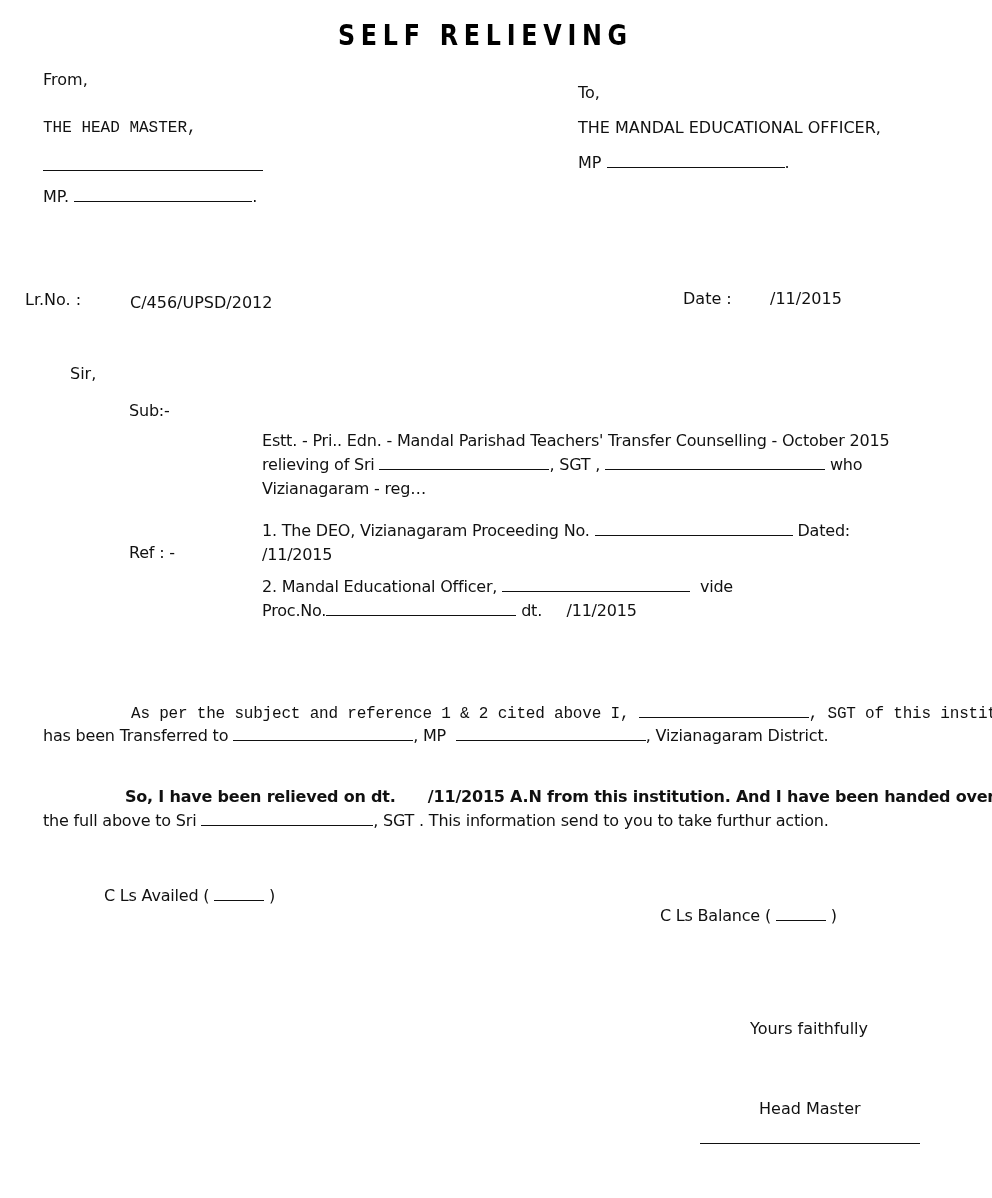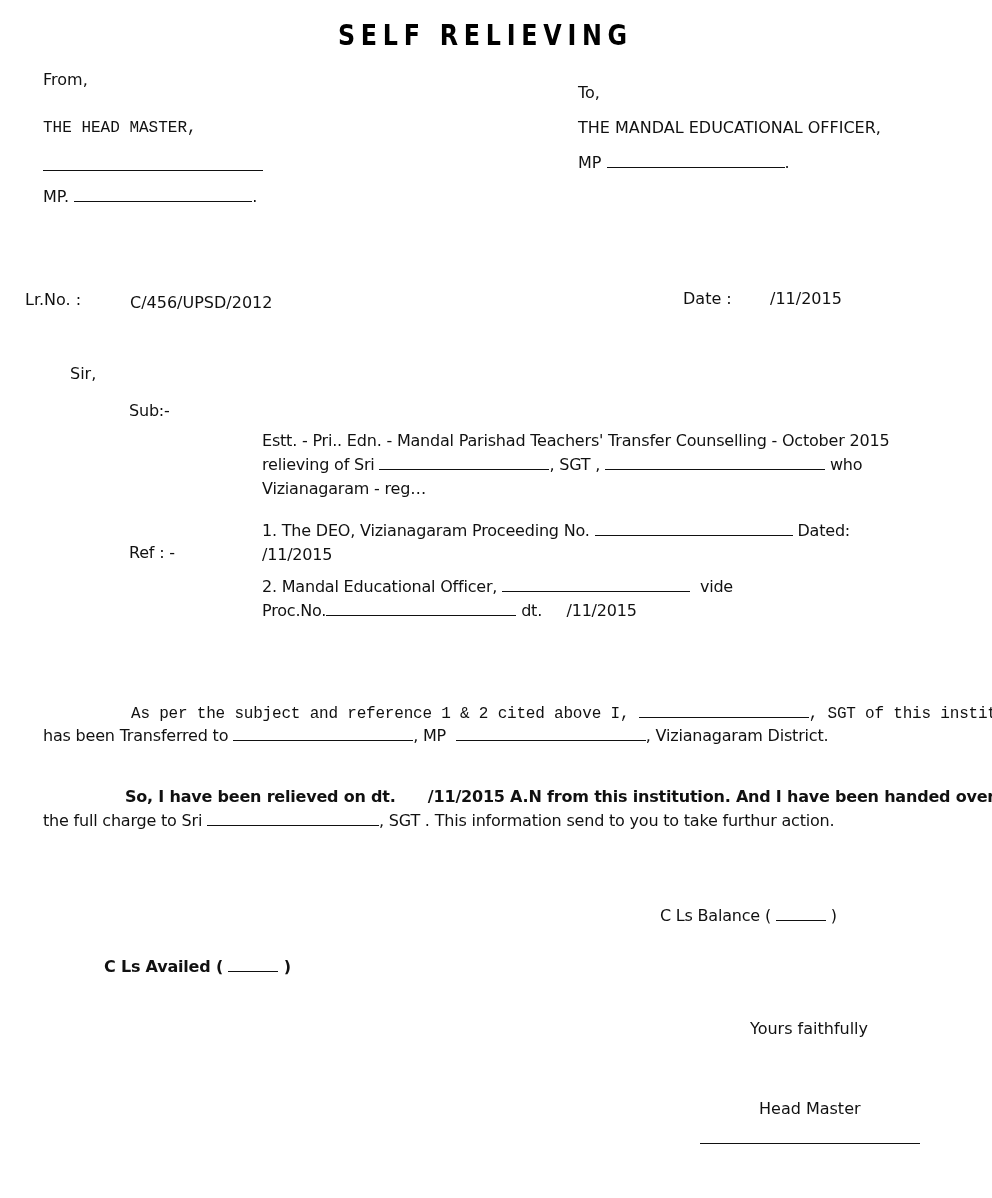--- a/index.html
+++ b/index.html
@@ -78,25 +78,25 @@
   <span class="blank" style="width:170px;"></span><span>, SGT  of this institution</span>
 </div>
 <div class="abs t cond" style="left:43px; top:726px;">
   <span>has been Transferred to</span>
   <span class="blank" style="width:180px;"></span><span>, MP</span>
   &nbsp;<span class="blank" style="width:190px;"></span><span>, Vizianagaram  District.</span>
 </div>
 
 <div class="abs t cond" style="left:125px; top:787px; white-space:pre;font-weight:bold;">So, I have been relieved on dt.      /11/2015 A.N from this institution. And I have been handed over</div>
 <div class="abs t cond" style="left:43px; top:811px;">
-  <span>the full charge  to Sri</span>
+  <span>the full above  to Sri</span>
   <span class="blank" style="width:172px;"></span><span>, SGT . This information send to you  to take furthur action.</span>
 </div>
 
-<div class="abs t cond" style="left:104px; top:957px;font-weight:bold;">
+<div class="abs t cond" style="left:104px; top:886px;">
   <span>C Ls Availed (</span>
   <span class="blank" style="width:50px;"></span>
   <span>)</span>
 </div>
 <div class="abs t cond" style="left:660px; top:906px;">
   <span>C Ls Balance (</span>
   <span class="blank" style="width:50px;"></span>
   <span>)</span>
 </div>
 

